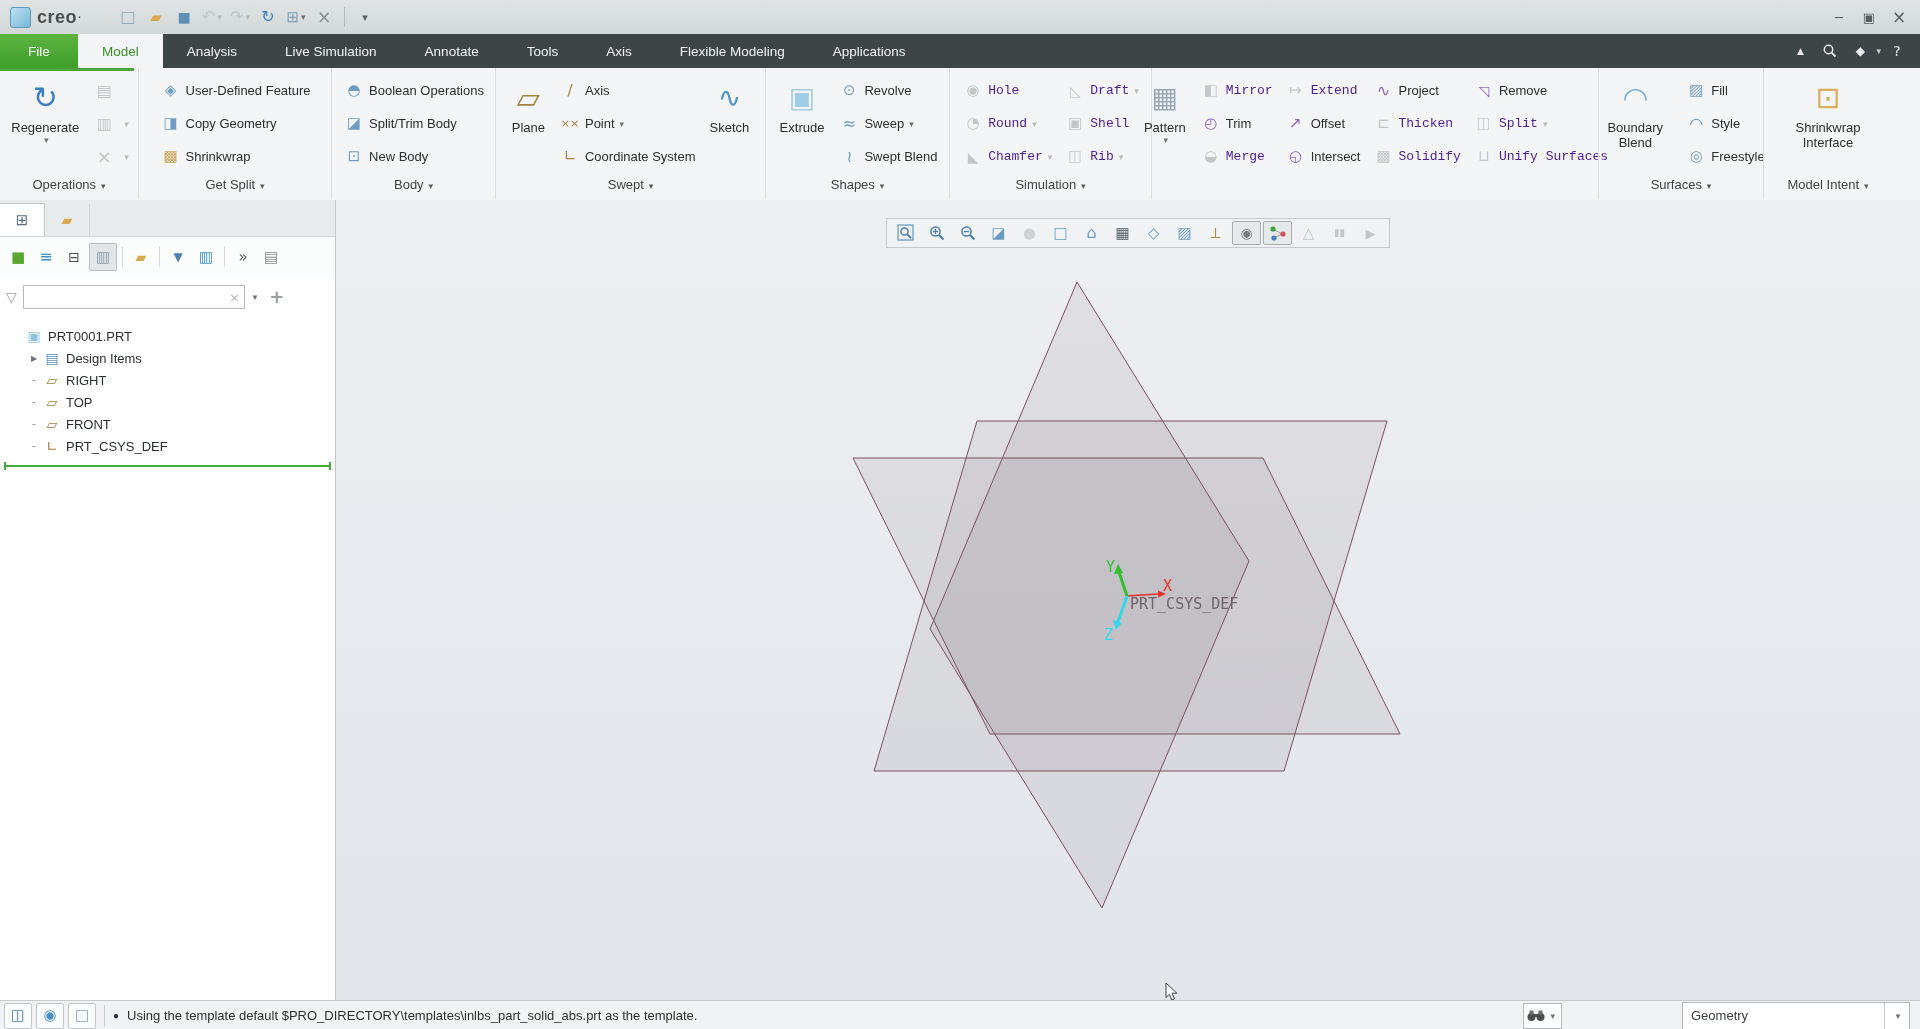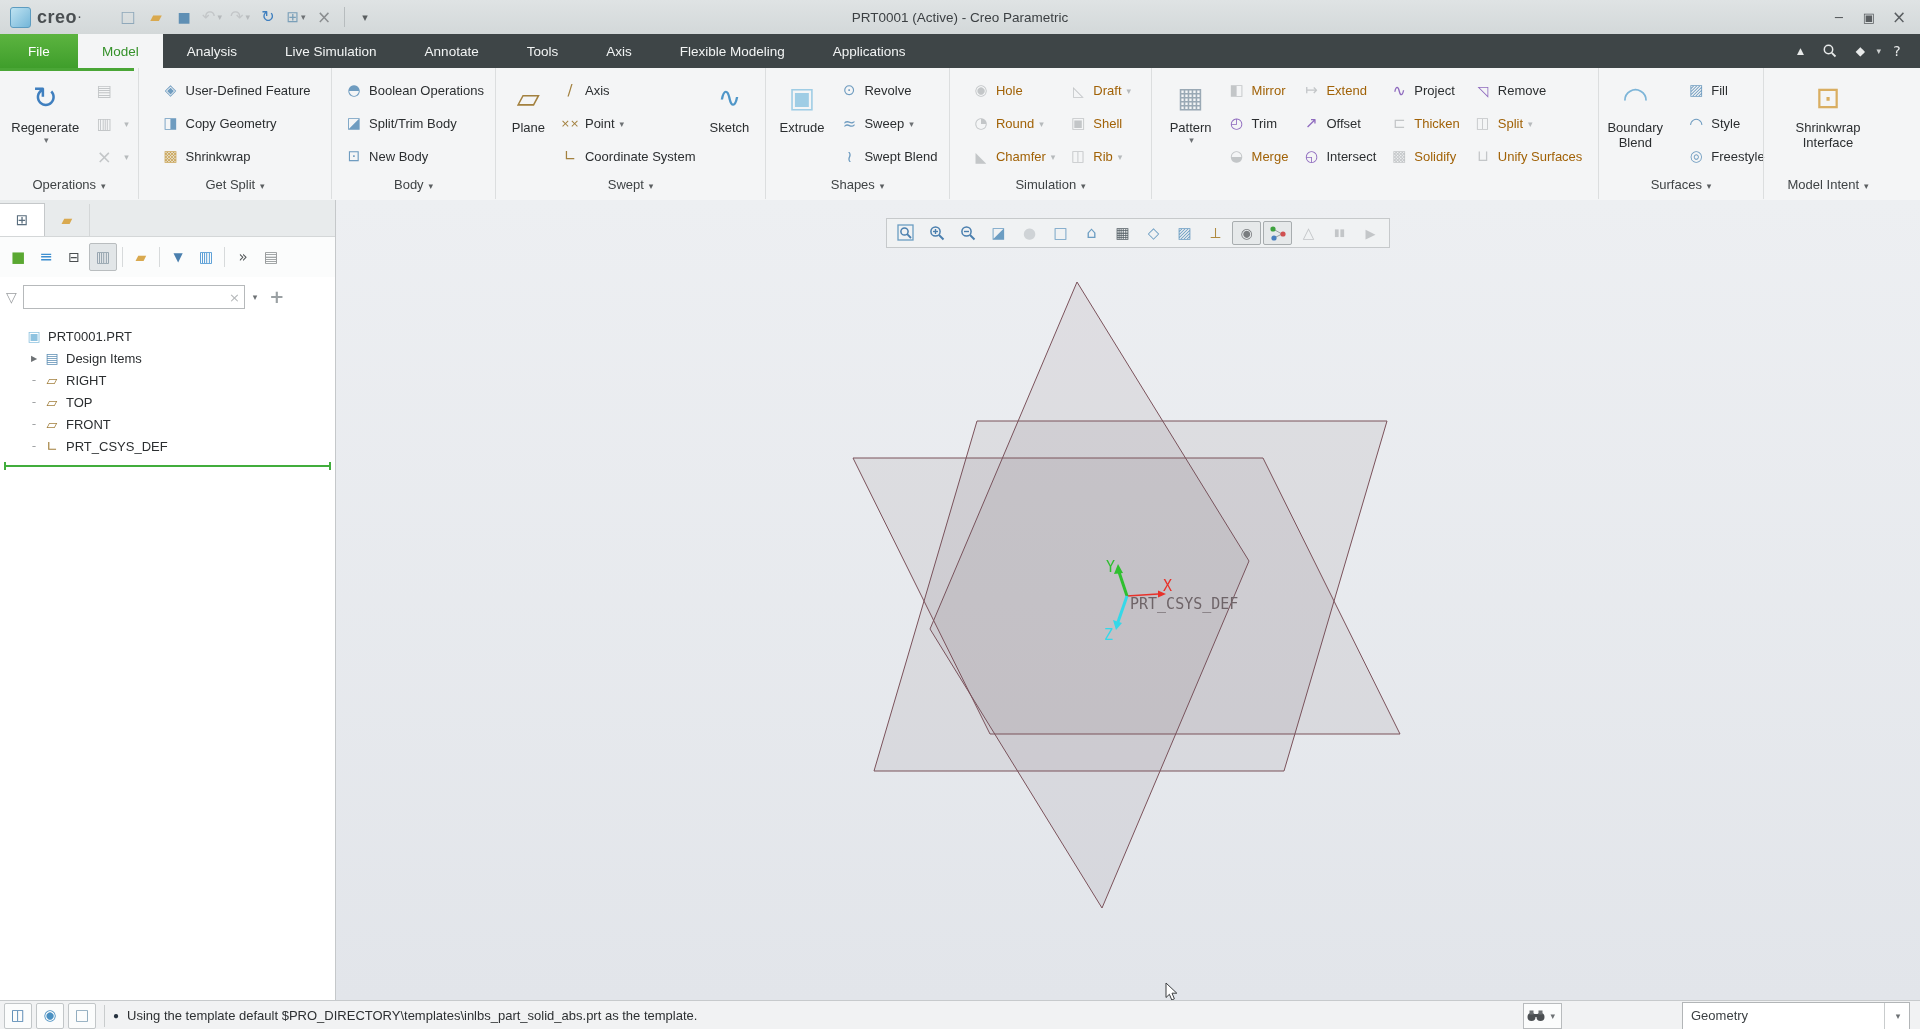--- a/index.html
+++ b/index.html
@@ -43,21 +43,21 @@
   .rgroup-label{height:22px;text-align:center;color:#3f4345;font-size:13px;}
   .rgroup-label .drop{color:#5a5e60;}
   .rbig{display:flex;flex-direction:column;align-items:center;justify-content:flex-start;
         padding:2px 6px;border-radius:2px;margin:0 2px;cursor:pointer;}
   .rbig .icon{height:44px;}
   .rbig .rlabel{text-align:center;line-height:15px;}
   .rcol{display:flex;flex-direction:column;margin:0 2px;}
   .rsmall{height:33px;display:flex;align-items:center;padding:0 4px;border-radius:2px;cursor:pointer;white-space:nowrap;}
   .rsmall .icon{width:22px;margin-right:4px;}
   .rsmall.disabled{cursor:default;}
-  .rsmall.disabled .rlabel{color:#a16207;}
+  .rsmall.disabled .rlabel{color:#4c1d95;font-family:Liberation Mono, monospace;}
   
   .main{position:absolute;left:0;top:200px;width:1920px;height:800px;display:flex;}
   .panel{width:336px;box-sizing:border-box;border-right:1px solid #c5c8ca;background:#fff;
          display:flex;flex-direction:column;}
   .panel-tabs{height:36px;background:#e8ebec;border-bottom:1px solid #d4d7d8;display:flex;align-items:flex-end;}
   .ptab{width:44px;height:32px;display:flex;align-items:center;justify-content:center;border-right:1px solid #d4d7d8;}
   .ptab.active{background:#fff;border-top:1px solid #c5c8ca;border-right:1px solid #c5c8ca;}
   .panel-toolbar{height:40px;display:flex;align-items:center;padding:0 4px;background:#fbfcfc;}
   .ptool{width:26px;height:26px;display:flex;align-items:center;justify-content:center;border-radius:2px;margin:0 1px;}
   .ptool.pressed{background:#e2e6e8;border:1px solid #b9bdbf;}
@@ -134,21 +134,20 @@
           <span class="drop">▾</span>
         </div>
         <div class="qbtn">
           <span class="icon" style="color: rgb(138, 141, 143); font-size: 17px;">×</span>
         </div>
         <span class="qsep"></span>
         <div class="qbtn">
           <span class="icon" style="color: rgb(90, 94, 96); font-size: 11px;">▾</span>
         </div>
       </div>
-    <div class="win-title">PRT0001 (Active) - Creo Parametric</div>
     <div class="winctl" id="winctl">
         <div class="winbtn">
           <span class="icon" style="color: rgb(90, 94, 97); font-size: 13px;">─</span>
         </div>
         <div class="winbtn">
           <span class="icon" style="color: rgb(90, 94, 97); font-size: 13px;">▣</span>
         </div>
         <div class="winbtn">
           <span class="icon" style="color: rgb(90, 94, 97); font-size: 17px;">×</span>
         </div>

